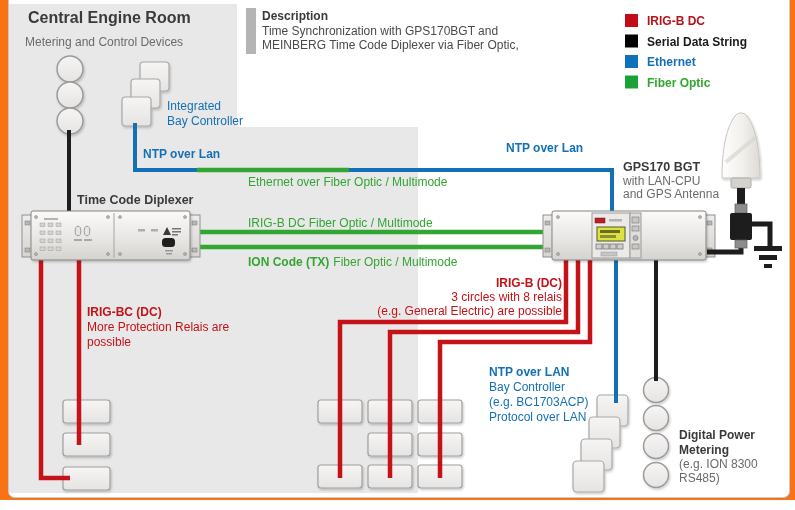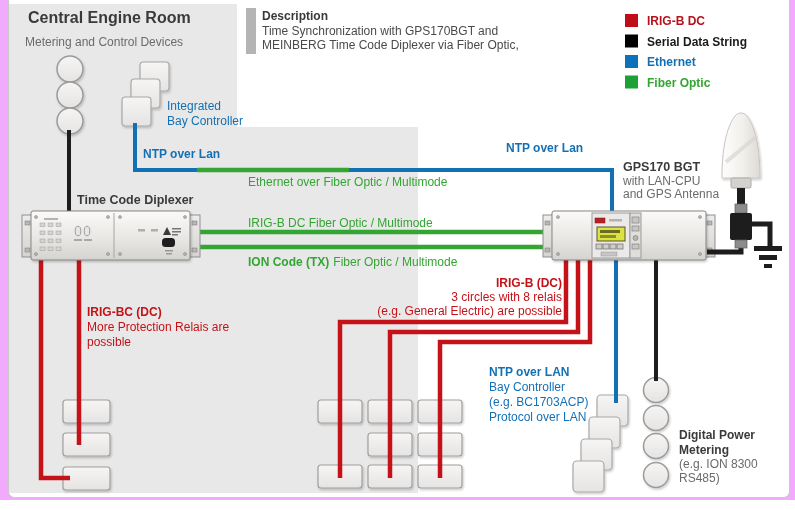--- a/index.html
+++ b/index.html
@@ -1,16 +1,16 @@
 <!DOCTYPE html>
 <html><head>
 <meta charset="utf-8">
 <style>
   html,body{margin:0;padding:0;background:#fff;}
-  .stage{position:relative;width:795px;height:500px;background:#f0abfc;overflow:hidden;
+  .stage{position:relative;width:795px;height:500px;background:#f97316;overflow:hidden;
          font-family:"Liberation Sans",sans-serif;}
   svg{display:block;}
   text{font-family:"Liberation Sans",sans-serif;}
   .b{font-weight:bold;}
   .s12{font-size:12px;}
   .s13{font-size:12.5px;}
   .s16{font-size:16px;}
   .dark{fill:#3a3a3a;}
   .gray{fill:#6b6b6b;}
   .blue{fill:#1470b5;}

